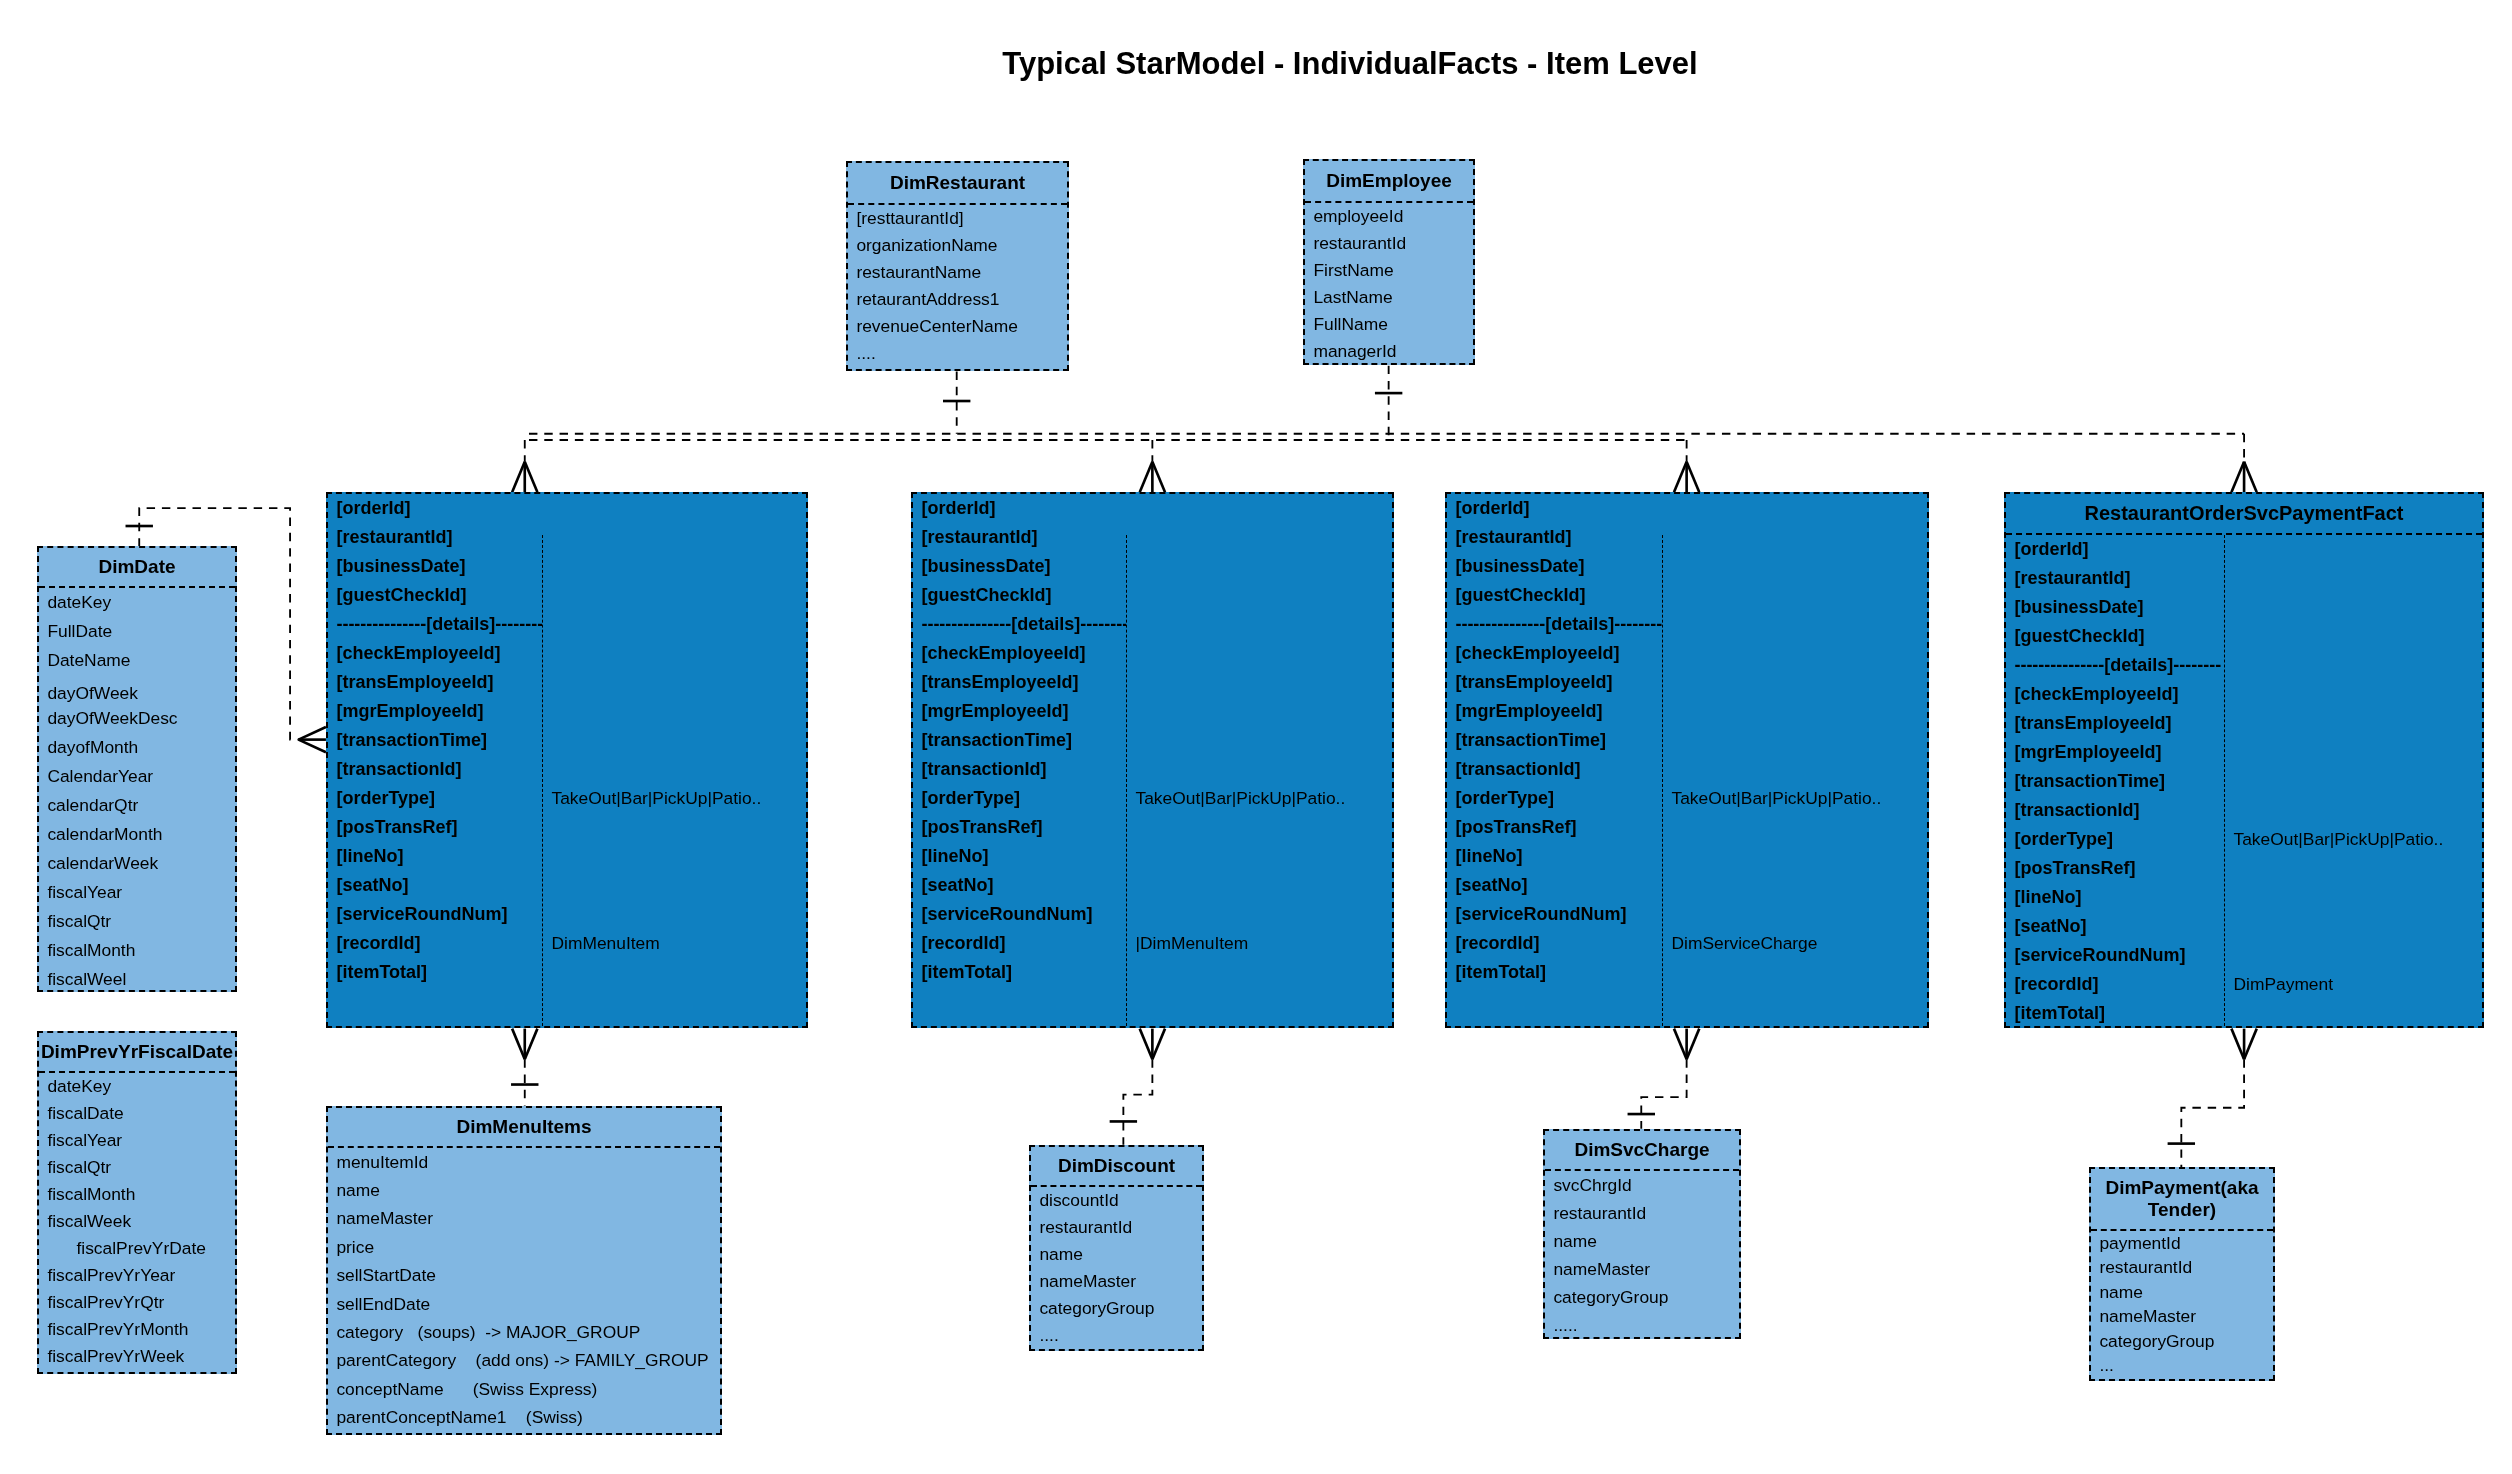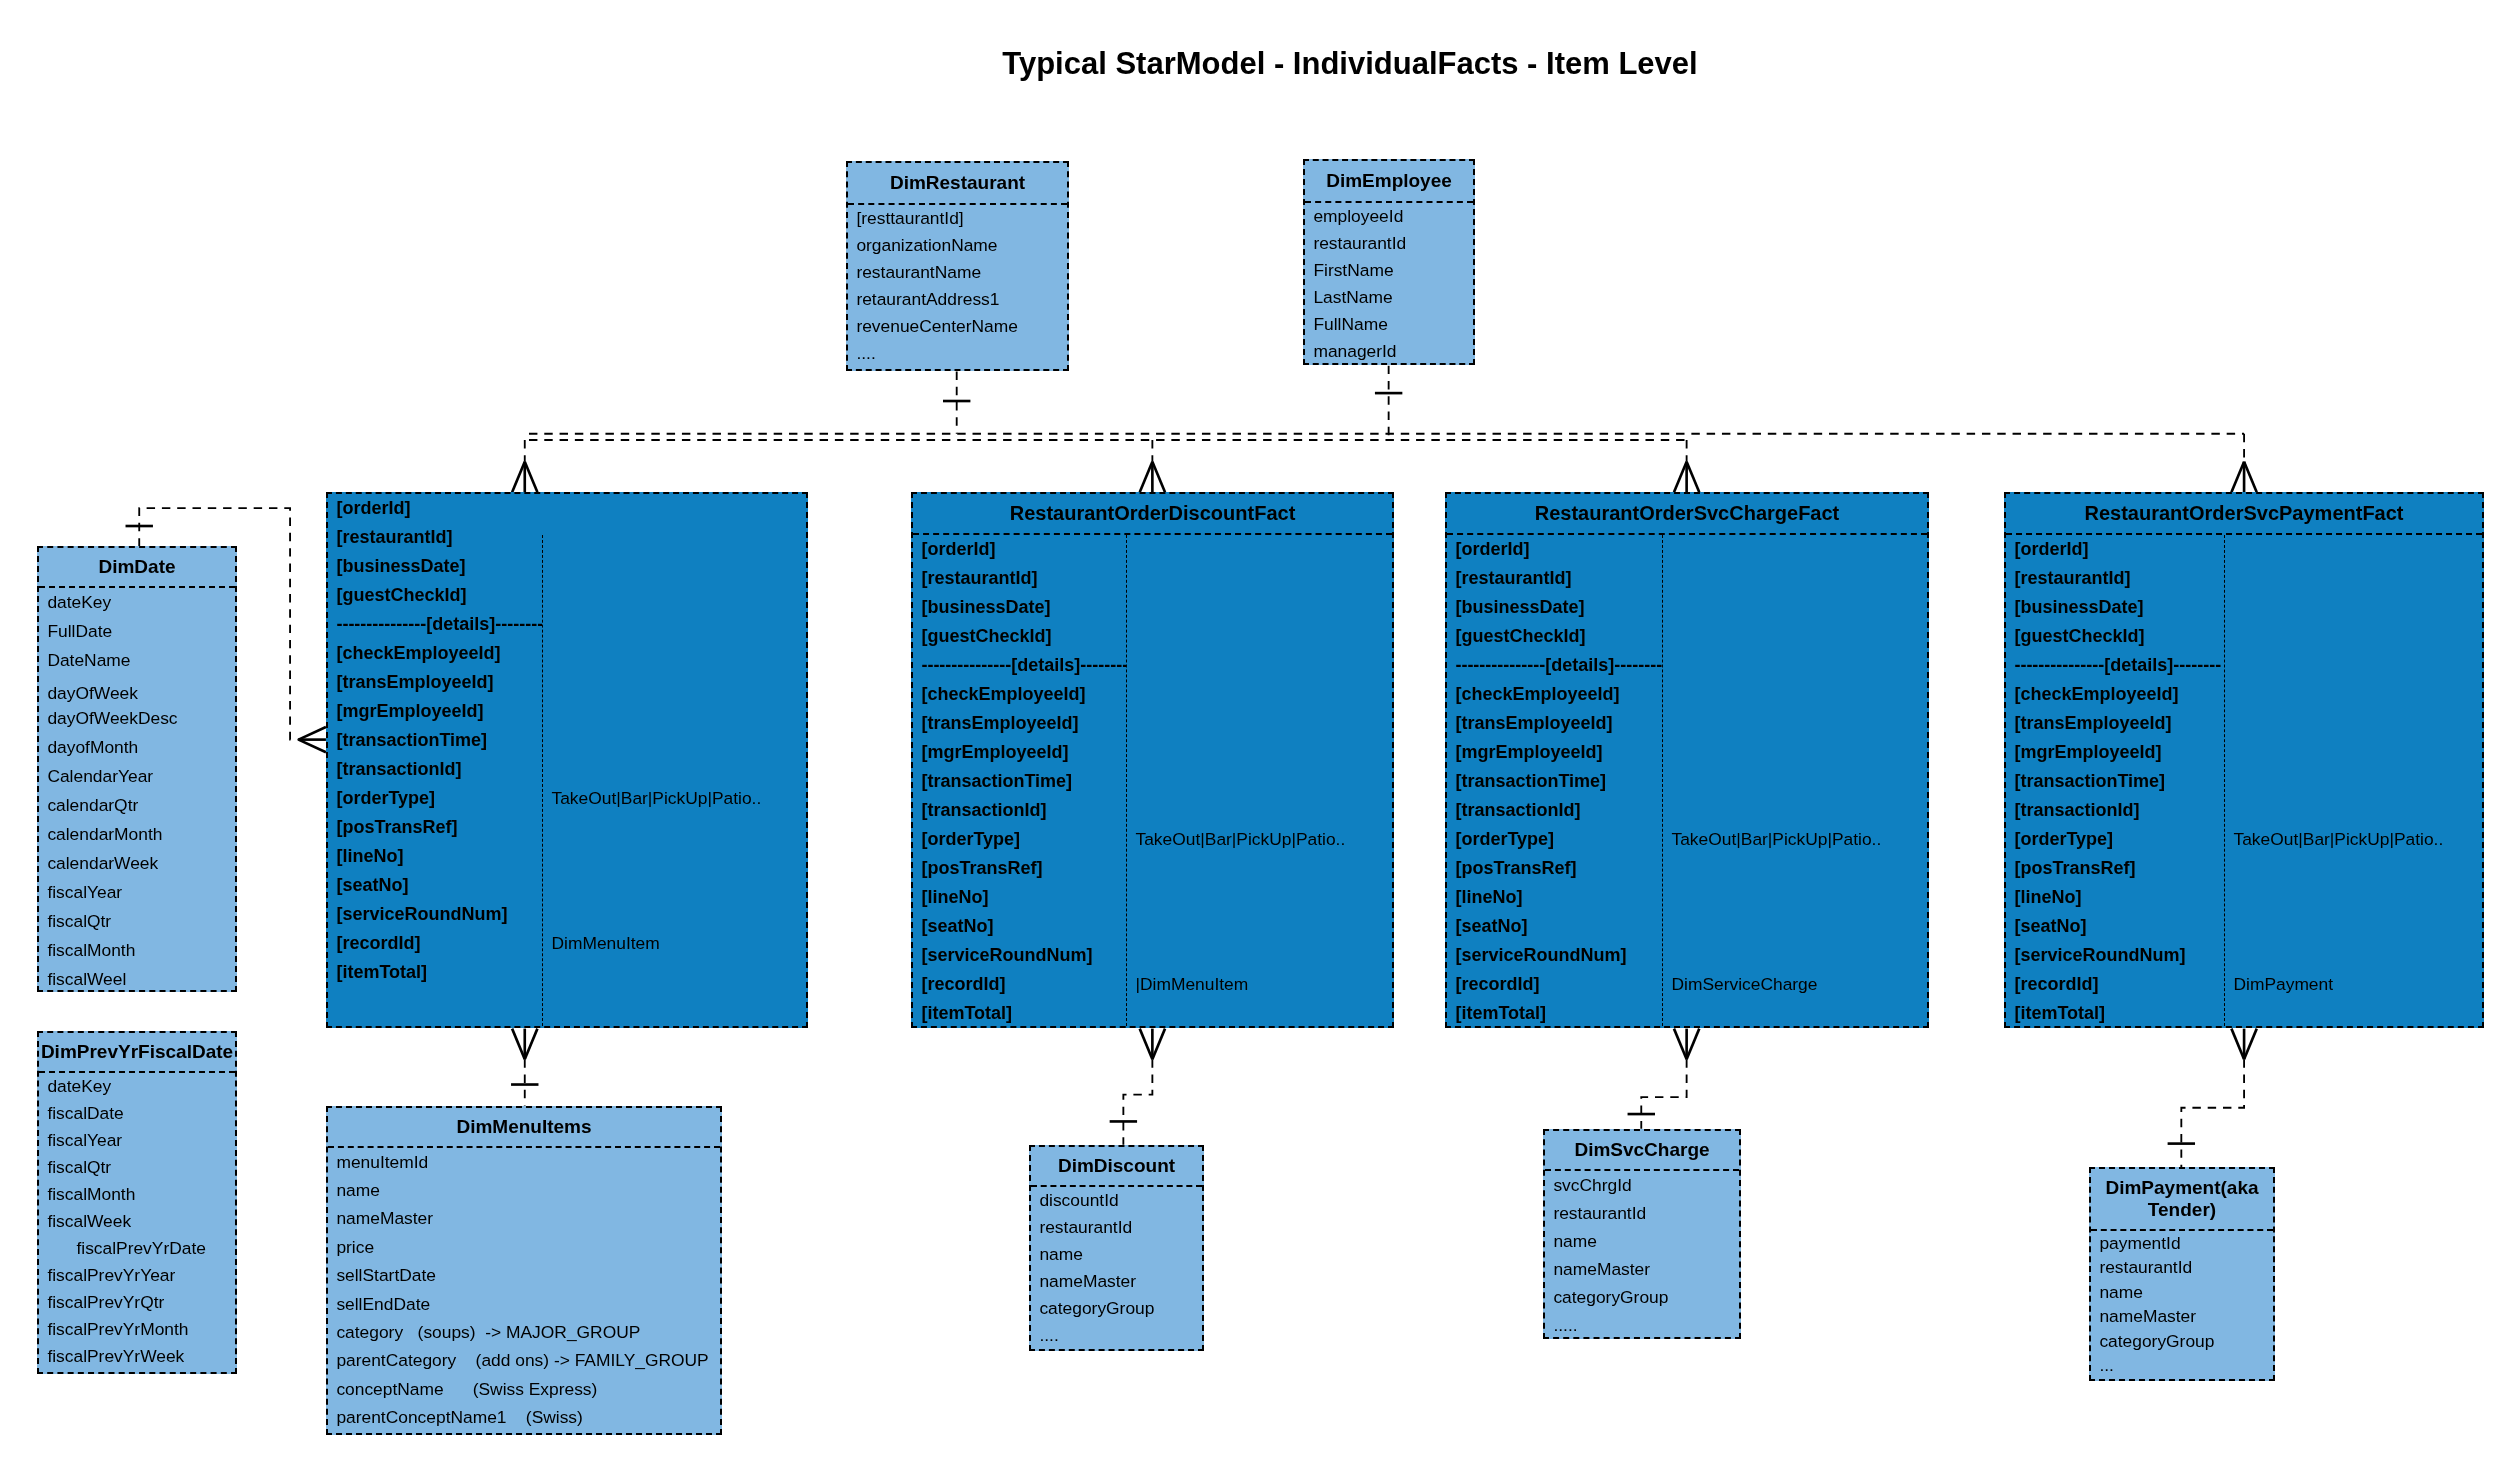--- a/index.html
+++ b/index.html
@@ -277,21 +277,20 @@
           <span class="fname" style="width: 214px;">[recordId]</span>
           <span class="fannot">DimMenuItem</span>
         </div>
         <div class="row" style="height: 29px;">
           <span class="fname" style="width: 214px;">[itemTotal]</span>
         </div>
       </div>
       <div class="vdivider" style="left: 214px; top: 41px; height: 491px;"></div>
     </div>
     <div class="tbl fact" style="left: 911px; top: 492px; width: 483px; height: 536px;">
-      <div class="tbl-header" style="height: 41px;">RestaurantOrderDiscountFact</div>
       <div class="tbl-body">
         <div class="row" style="height: 29px;">
           <span class="fname" style="width: 213px;">[orderId]</span>
         </div>
         <div class="row" style="height: 29px;">
           <span class="fname" style="width: 213px;">[restaurantId]</span>
         </div>
         <div class="row" style="height: 29px;">
           <span class="fname" style="width: 213px;">[businessDate]</span>
         </div>
@@ -336,21 +335,20 @@
           <span class="fname" style="width: 213px;">[recordId]</span>
           <span class="fannot">|DimMenuItem</span>
         </div>
         <div class="row" style="height: 29px;">
           <span class="fname" style="width: 213px;">[itemTotal]</span>
         </div>
       </div>
       <div class="vdivider" style="left: 213px; top: 41px; height: 491px;"></div>
     </div>
     <div class="tbl fact" style="left: 1445px; top: 492px; width: 484px; height: 536px;">
-      <div class="tbl-header" style="height: 41px;">RestaurantOrderSvcChargeFact</div>
       <div class="tbl-body">
         <div class="row" style="height: 29px;">
           <span class="fname" style="width: 215px;">[orderId]</span>
         </div>
         <div class="row" style="height: 29px;">
           <span class="fname" style="width: 215px;">[restaurantId]</span>
         </div>
         <div class="row" style="height: 29px;">
           <span class="fname" style="width: 215px;">[businessDate]</span>
         </div>

